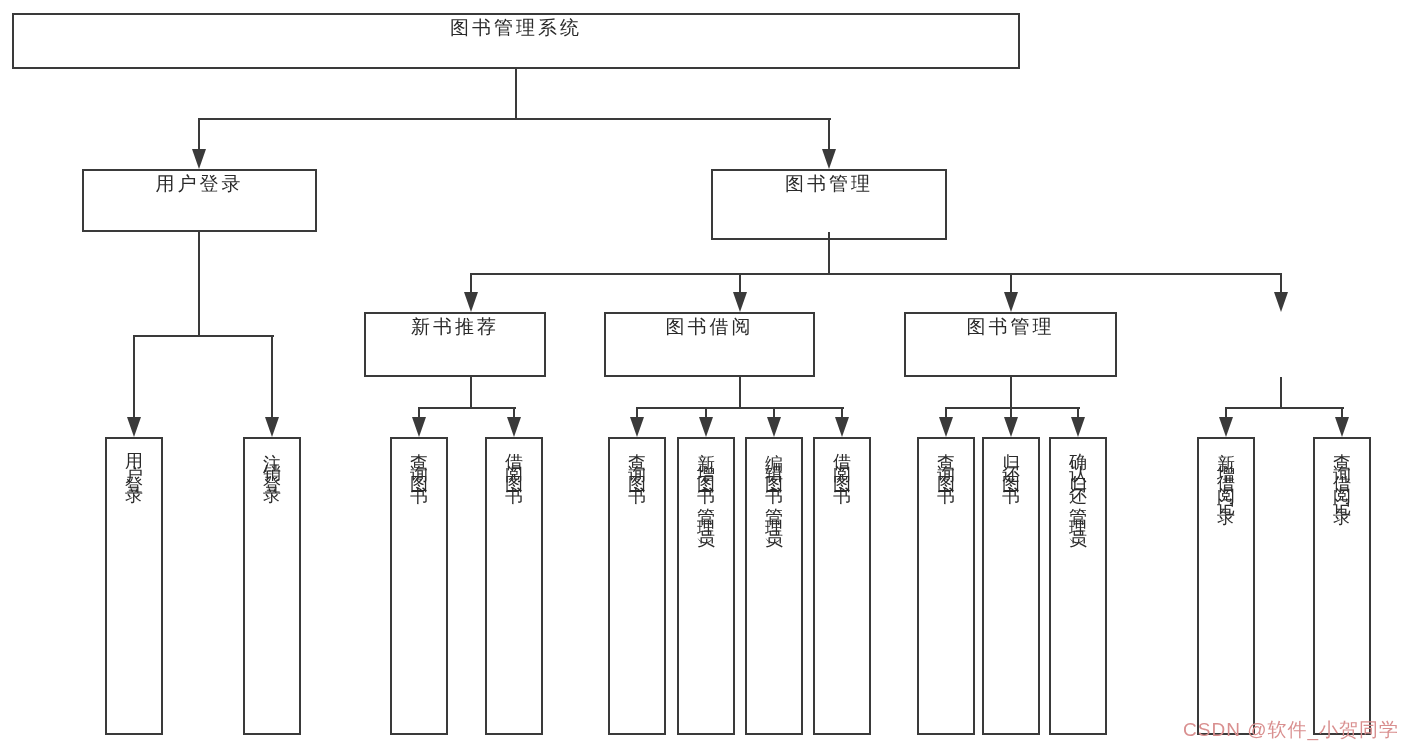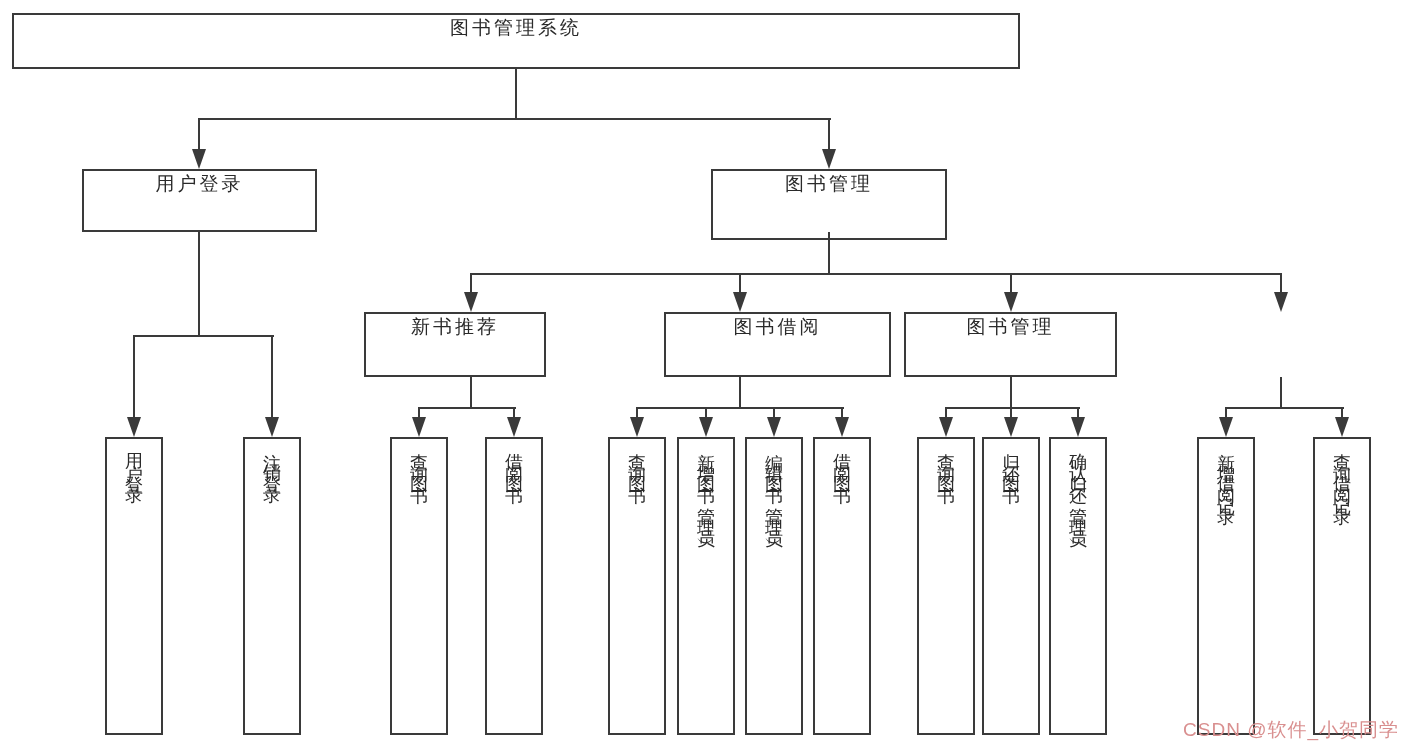--- a/index.html
+++ b/index.html
@@ -104,21 +104,21 @@
   <div class="v" style="left:739px;top:273px;height:20px"></div>
   <div class="tri" style="left:733px;top:292px"></div>
   <div class="v" style="left:1010px;top:273px;height:20px"></div>
   <div class="tri" style="left:1004px;top:292px"></div>
   <div class="v" style="left:1280px;top:273px;height:20px"></div>
   <div class="tri" style="left:1274px;top:292px"></div>
 
   <div class="hbox" style="left:364px;top:312px;width:182px;height:65px">
     <span>新书推荐</span>
   </div>
-  <div class="hbox" style="left:664px;top:312px;width:227px;height:65px">
+  <div class="hbox" style="left:604px;top:312px;width:211px;height:65px">
     <span>图书借阅</span>
   </div>
   <div class="hbox" style="left:904px;top:312px;width:213px;height:65px">
     <span>图书管理</span>
   </div>
 
   <div class="v" style="left:470px;top:377px;height:30px"></div>
   <div class="h" style="left:418px;top:407px;width:98px"></div>
   <div class="v" style="left:418px;top:407px;height:11px"></div>
   <div class="tri" style="left:412px;top:417px"></div>

